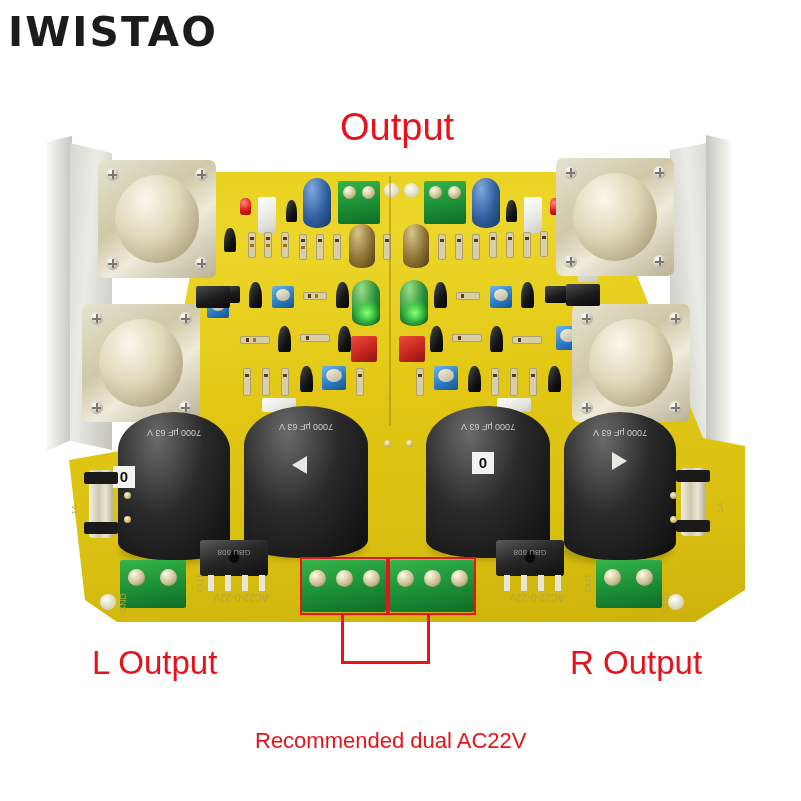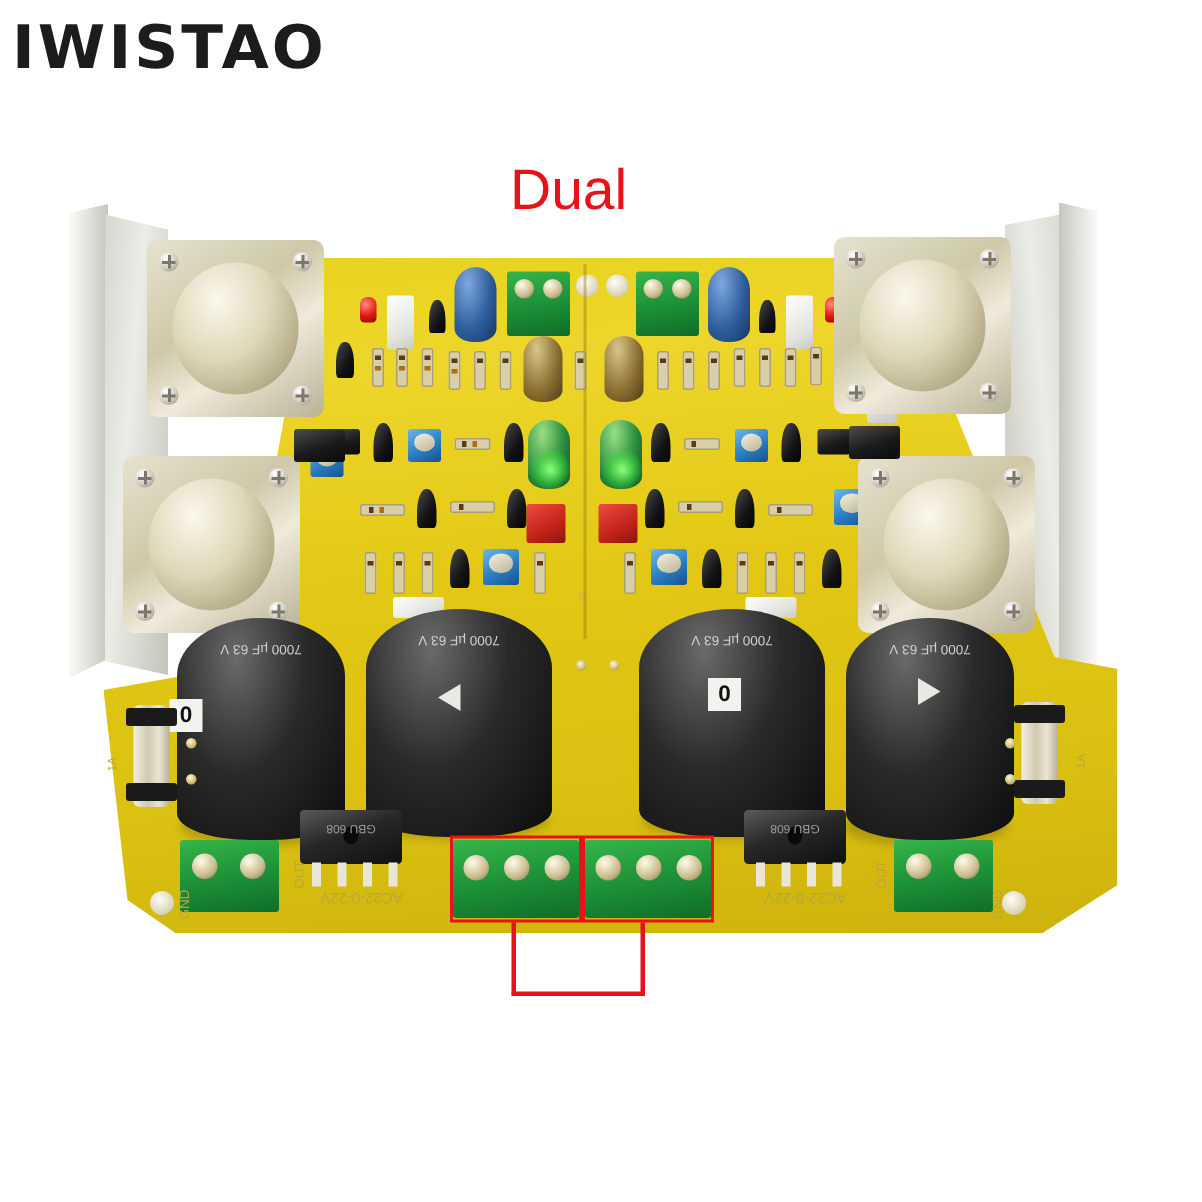--- a/index.html
+++ b/index.html
@@ -385,15 +385,18 @@
   <div class="pad" style="left:406px;top:440px;width:7px;height:7px;"></div>
   <div class="pad" style="left:384px;top:440px;width:7px;height:7px;"></div>
 
   <div class="redbox" style="left:300px;top:557px;width:88px;height:58px;"></div>
   <div class="redbox" style="left:388px;top:557px;width:88px;height:58px;"></div>
 
   <div class="redline" style="left:341px;top:615px;width:3px;height:48px;"></div>
   <div class="redline" style="left:427px;top:615px;width:3px;height:48px;"></div>
   <div class="redline" style="left:341px;top:661px;width:89px;height:3px;"></div>
 
-  <div class="ann ann-input">Dual</div>
+  <div class="ann ann-input">Output</div>
+  <div class="ann ann-lout">L Output</div>
+  <div class="ann ann-rout">R Output</div>
+  <div class="ann ann-rec">Recommended dual AC22V</div>
 
 </div>
 
 </body></html>

